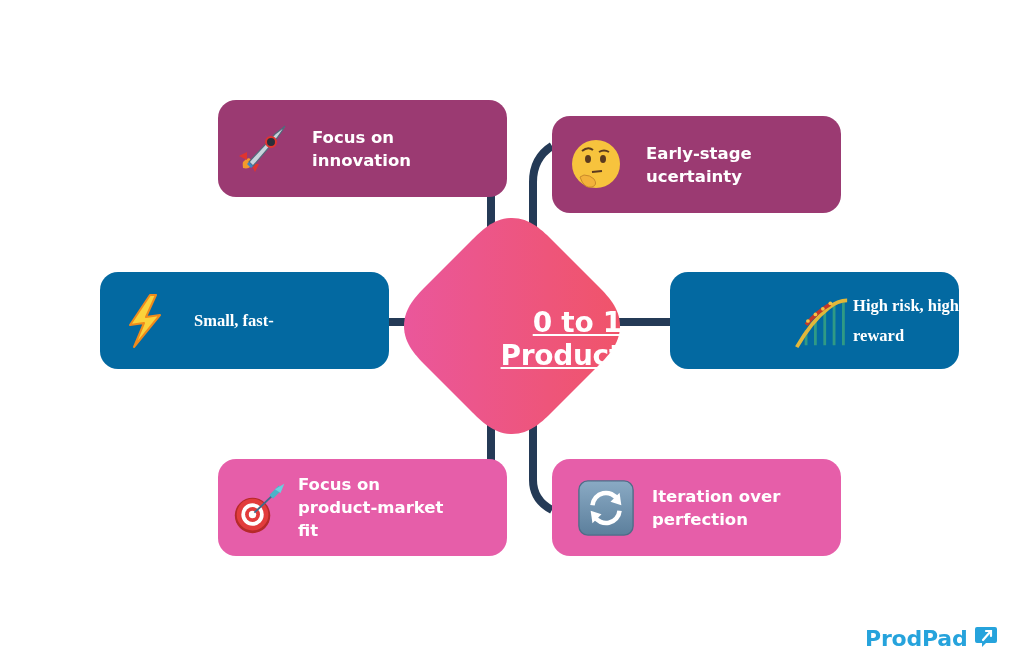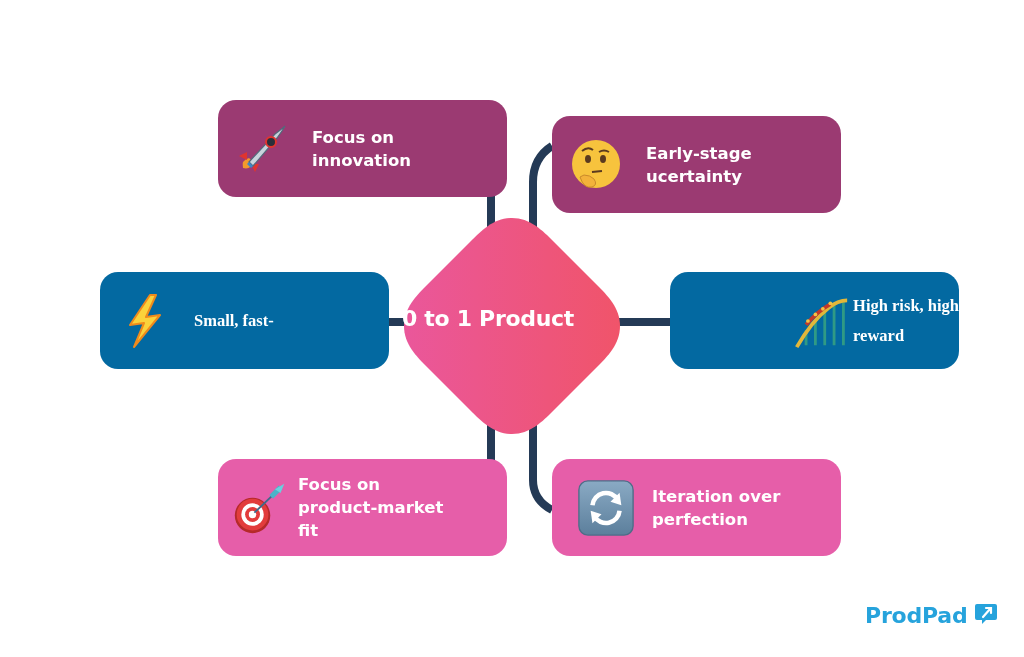--- a/index.html
+++ b/index.html
@@ -9,23 +9,23 @@
   .connectors { position:absolute; left:0; top:0; width:1024px; height:657px; }
   .card { position:absolute; width:289px; height:97px; border-radius:18px;
           display:flex; align-items:center; box-sizing:border-box; padding-left:16px; }
   .card .icon { width:56px; height:56px; display:flex; align-items:center; justify-content:center;
                 flex:0 0 56px; margin-right:22px; }
   .card .label { color:#ffffff; font-size:16.5px; font-weight:600; line-height:23px; }
   .c-top { background:#9b3a72; }
   .c-mid { background:#0369a1;font-family:Liberation Serif, serif; }
   .c-bot { background:#e65ea9; }
   .diamond-wrap { position:absolute; left:402px; top:216px; width:220px; height:220px; }
-  .diamond-text { position:absolute; left:402px; top:306px; width:220px; text-align:left;
-                  color:#ffffff; font-size:22px; font-weight:600; letter-spacing:-0.3px; }
-  .logo { position:absolute; left:865px; top:602px; display:flex; align-items:center; }
+  .diamond-text { position:absolute; left:402px; top:306px; width:220px; text-align:right;
+                  color:#ffffff; font-size:28px; font-weight:600; letter-spacing:-0.3px;text-decoration:underline; }
+  .logo { position:absolute; left:865px; top:625px; display:flex; align-items:center; }
   .logo-text { color:#26a3dc; font-size:22px; font-weight:600; letter-spacing:-0.2px; font-family:"DejaVu Sans", sans-serif; }
   .logo-mark { margin-left:6px; }
 </style>
 </head>
 <body>
 
 <div id="canvas">
 
   <svg class="connectors" viewBox="0 0 1024 657">
     <g fill="none" stroke="#243a56" stroke-width="8" stroke-linecap="butt">

